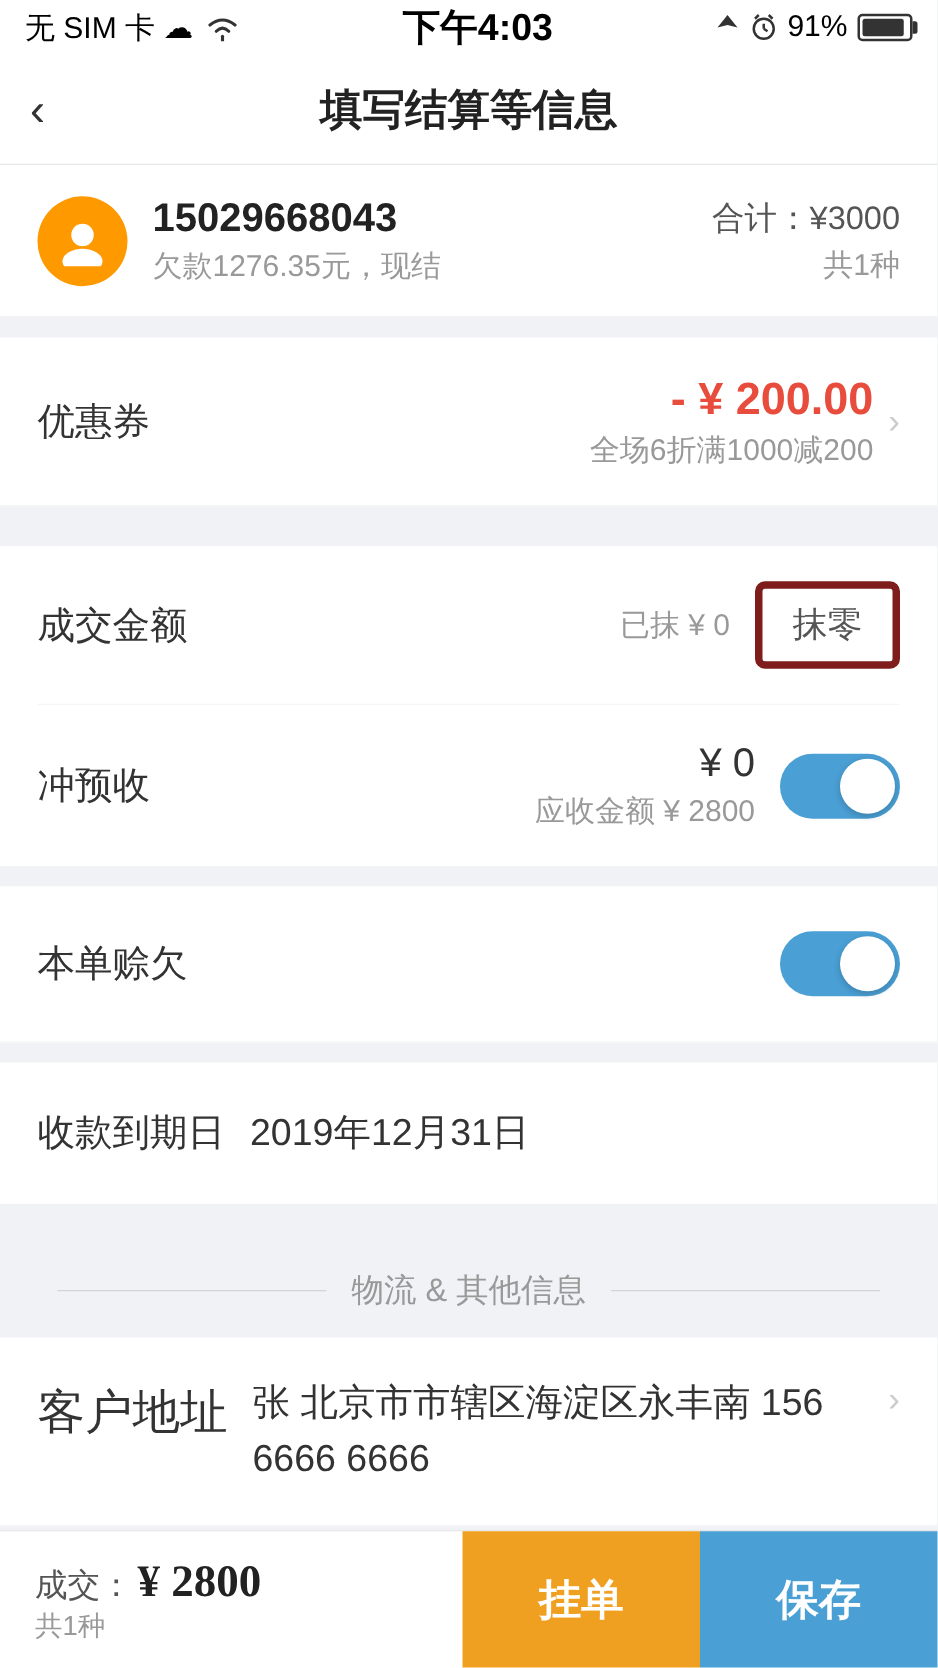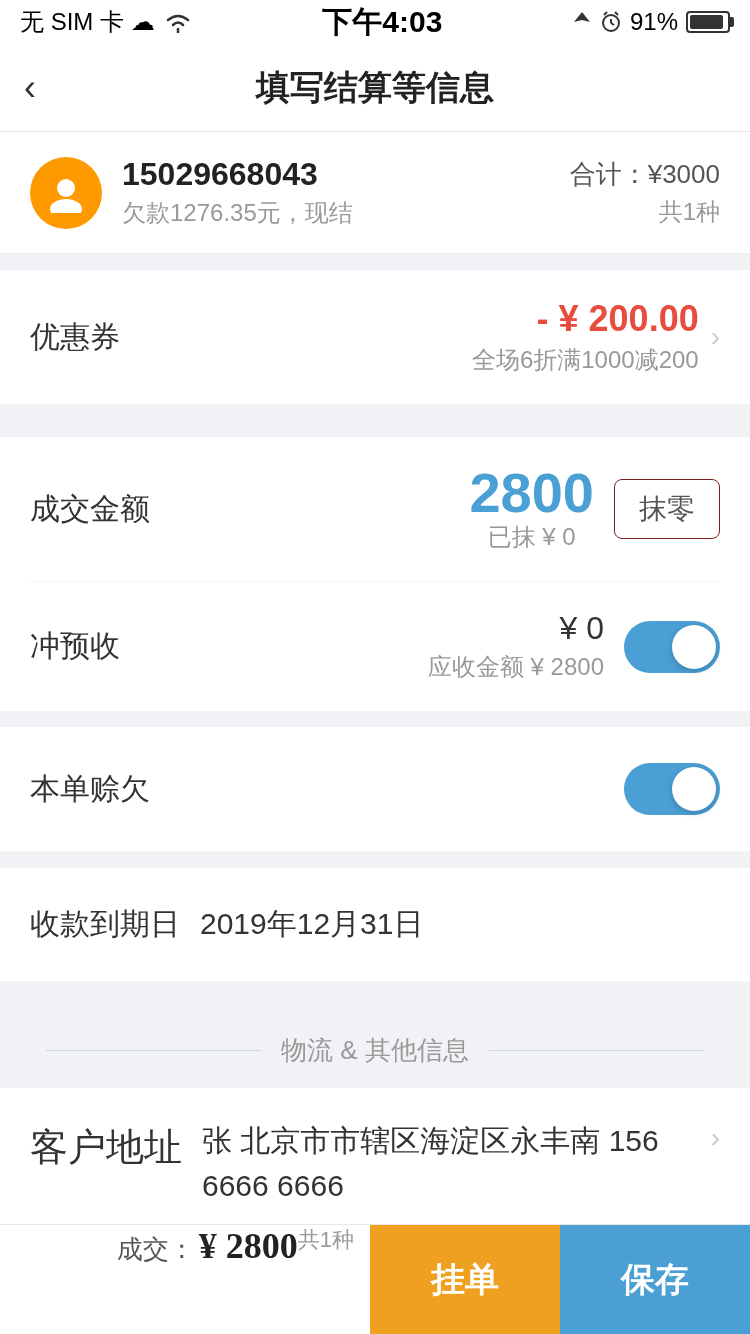--- a/index.html
+++ b/index.html
@@ -220,21 +220,21 @@
       color: #4a9fd4;
       line-height: 1;
     }
     .amount-sub {
       font-size: 24px;
       color: #999;
       text-align: center;
       margin-top: 0;
     }
     .round-btn {
-      border: 1px solid #7f1d1d;
+      border: 6px solid #7f1d1d;
       border-radius: 8px;
       padding: 10px 24px;
       font-size: 28px;
       color: #555;
       background: #fff;
       cursor: pointer;
       white-space: nowrap;
     }
     .toggle {
       width: 96px;
@@ -366,23 +366,23 @@
       width: 750px;
       height: 110px;
       background: #fff;
       display: flex;
       align-items: stretch;
       border-top: 1px solid #e8e8e8;
     }
     .bottom-summary {
       flex: 1;
       display: flex;
-      flex-direction: row;
-      justify-content: flex-end;
-      padding: 0 16px;
+      flex-direction: column;
+      justify-content: center;
+      padding: 0 28px;
     }
     .bottom-deal {
       font-size: 26px;
       color: #555;
     }
     .bottom-amount {
       font-size: 36px;
       font-weight: 700;
       color: #222;
       font-family: Liberation Serif, serif;
@@ -488,21 +488,20 @@
   </div>
 
   <div class="section-sep"></div>
 
   <div class="amount-section card">
 
     <div class="amount-row">
       <span class="amount-label">成交金额</span>
       <div class="amount-value-group">
         <div>
-          <div class="amount-number">2800</div>
           <div class="amount-sub">已抹  ¥ 0</div>
         </div>
         <button class="round-btn">抹零</button>
       </div>
     </div>
 
     <div class="prepay-row">
       <span class="amount-label">冲预收</span>
       <div class="prepay-right">
         <div class="prepay-values">

